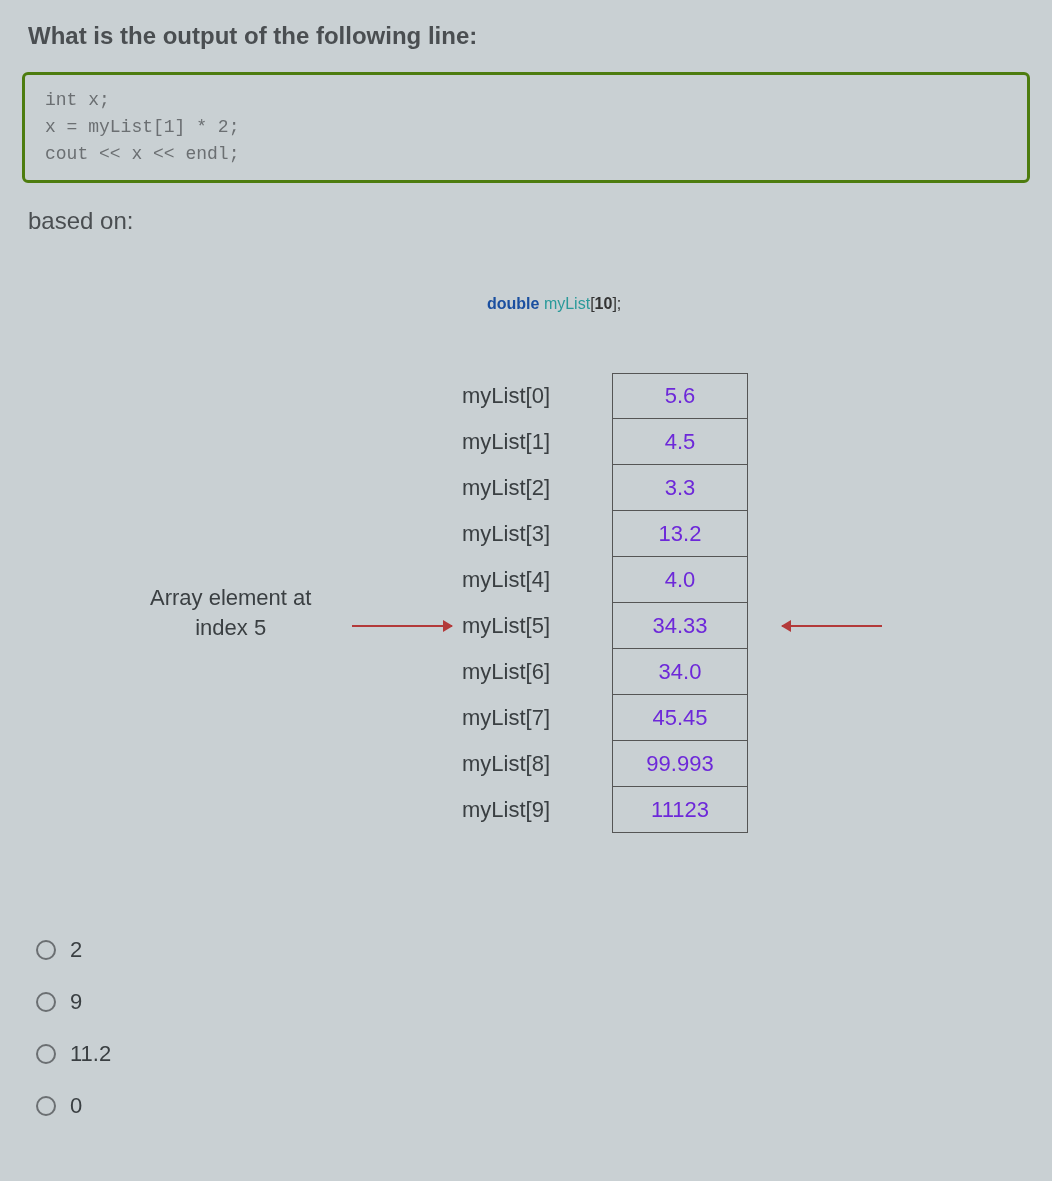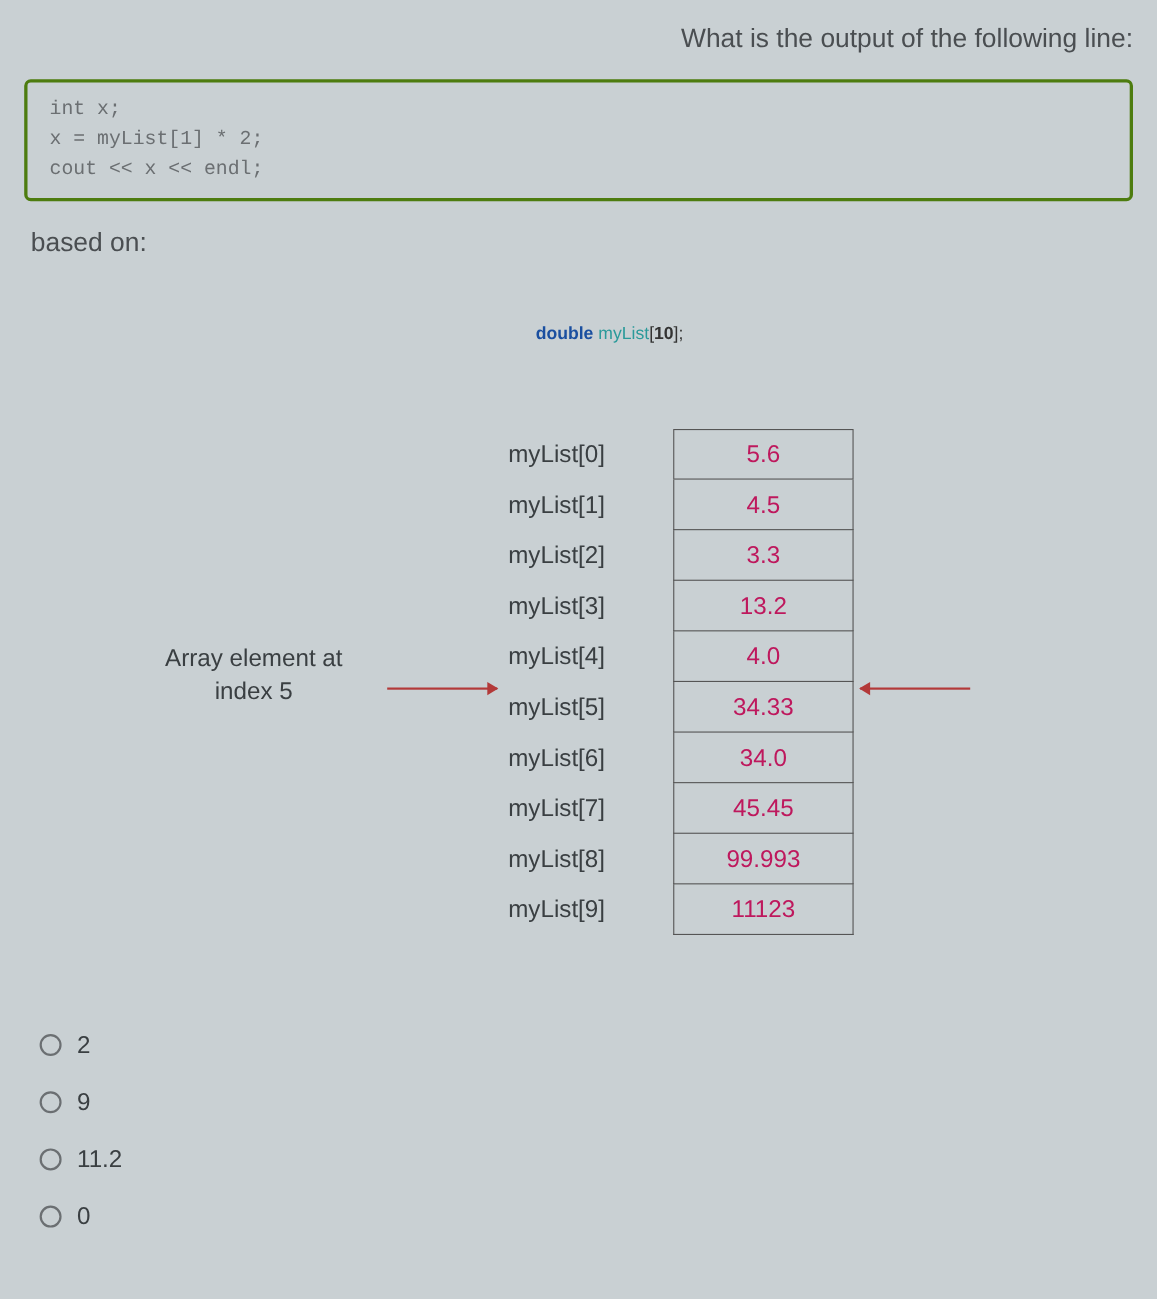--- a/index.html
+++ b/index.html
@@ -7,25 +7,24 @@
     width: 1052px;
     height: 1181px;
     background: #c9d0d3;
     font-family: Arial, Helvetica, sans-serif;
     color: #3a3f42;
     padding: 22px 22px 0 22px;
     position: relative;
   }
   .question {
     font-size: 24px;
-    font-weight: 400;
+    font-weight: 700;
     color: #4a4e51;
     margin-bottom: 22px;
     padding-left: 6px;
-    text-align: right;
   }
   .code-box {
     border: 3px solid #4d7c0f;
     border-radius: 6px;
     background: #c9d0d3;
     padding: 12px 20px;
     margin-bottom: 24px;
     font-family: "Courier New", monospace;
     font-size: 18px;
     color: #6b6f72;
@@ -49,43 +48,43 @@
     top: 0px;
     font-size: 16px;
   }
   .decl .kw { color: #1a4fa0; font-weight: bold; }
   .decl .nm { color: #2a9a9a; }
   .decl .rest { color: #333; }
   .decl .bold { font-weight: bold; }
   .array-col {
     position: absolute;
     left: 440px;
-    top: 95px;
+    top: 78px;
   }
   .array-row {
     display: flex;
     align-items: center;
     height: 46px;
   }
   .idx-label {
     width: 150px;
     text-align: left;
     font-size: 22px;
     color: #3a3f42;
     padding-right: 16px;
   }
   .cell {
-    width: 164px;
+    width: 136px;
     height: 46px;
     border: 1px solid #555;
     display: flex;
     align-items: center;
     justify-content: center;
     font-size: 22px;
-    color: #be185d;
+    color: #6d28d9;
     background: transparent;
   }
   .array-row + .array-row .cell { border-top: none; }
   .left-label {
     position: absolute;
     left: 128px;
     top: 288px;
     font-size: 22px;
     color: #3a3f42;
     text-align: center;

